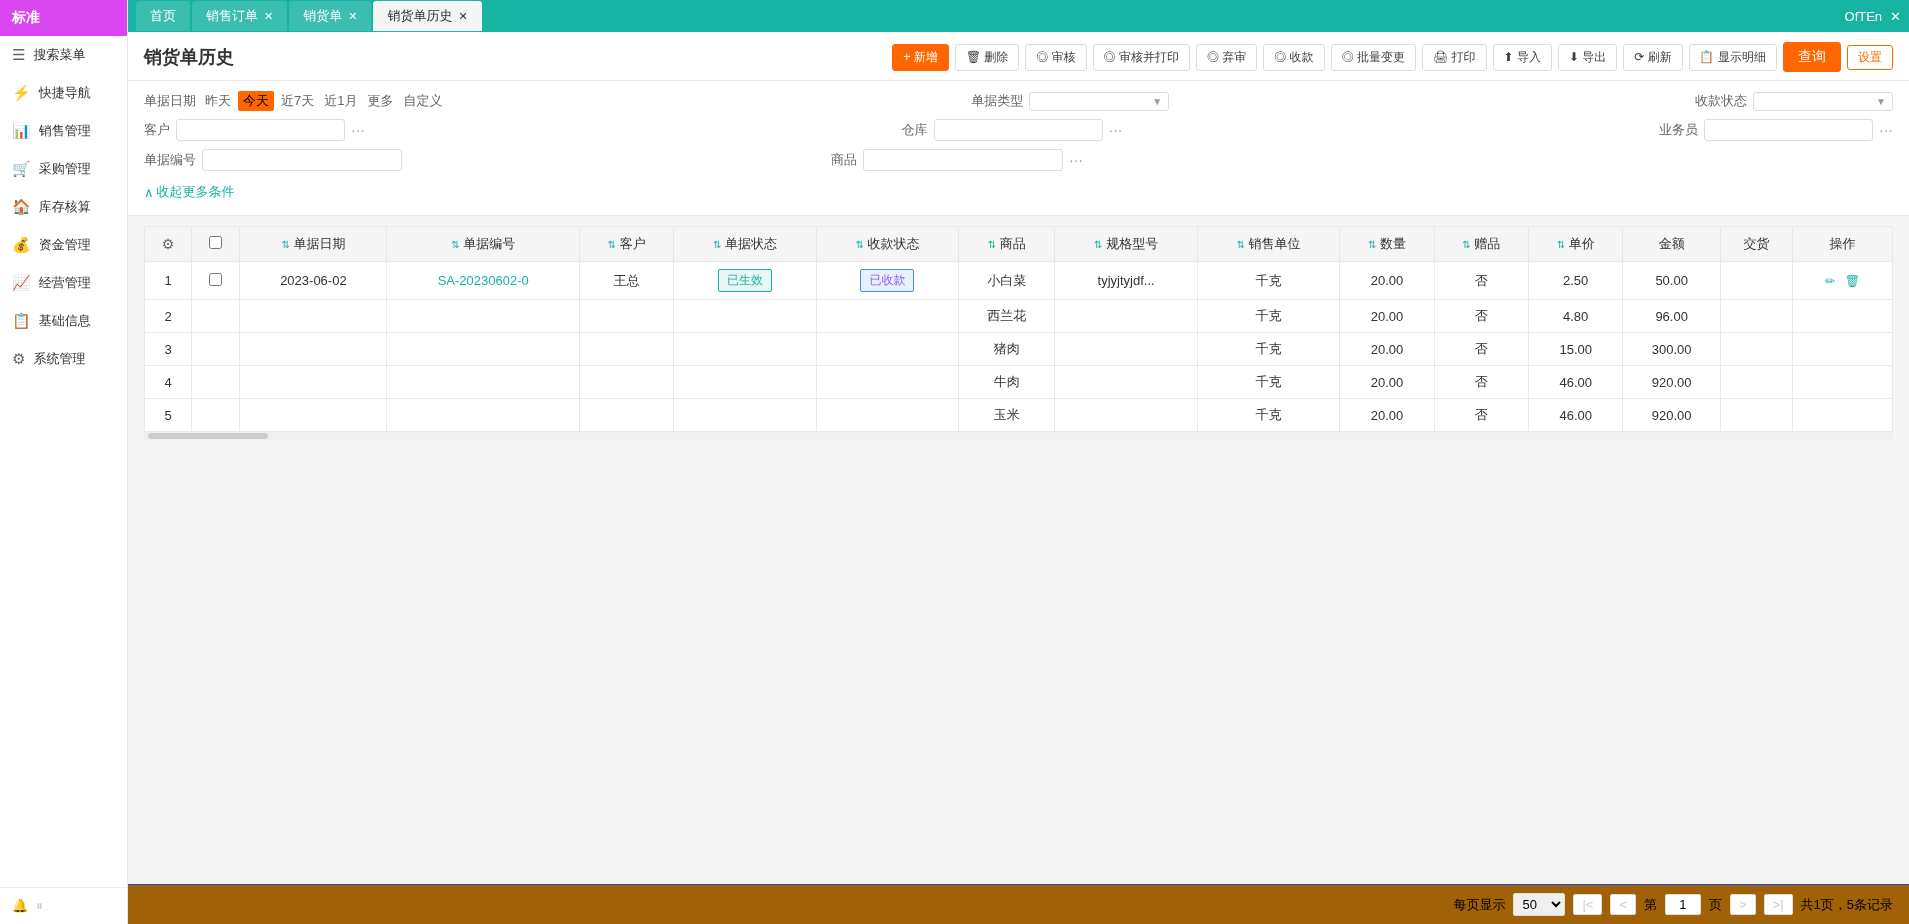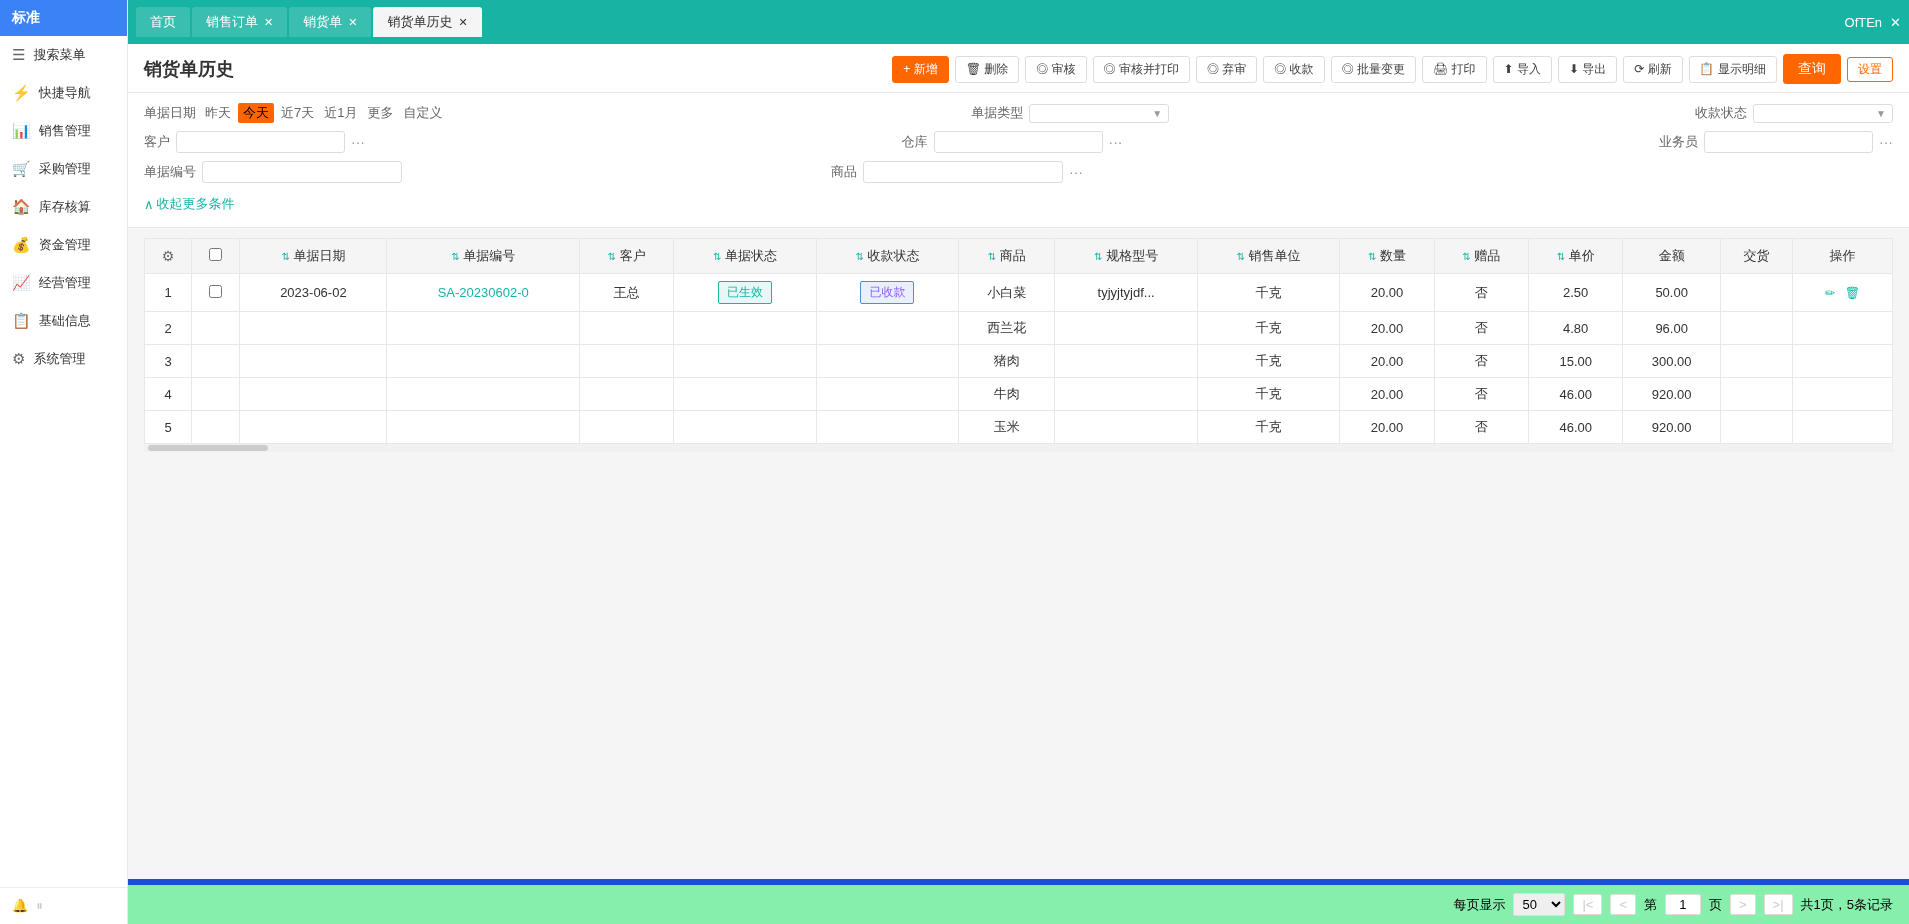--- a/index.html
+++ b/index.html
@@ -9,21 +9,21 @@
     .sidebar {
       width: 128px;
       background: #fff;
       border-right: 1px solid #e8e8e8;
       display: flex;
       flex-direction: column;
       height: 100%;
       flex-shrink: 0;
     }
     .sidebar-logo {
-      background: #3b82f6;
+      background: #d946ef;
       color: #fff;
       padding: 16px 12px;
       font-size: 14px;
       font-weight: bold;
       height: 36px;
       display: flex;
       align-items: center;
     }
     .sidebar-item {
       display: flex;
@@ -50,21 +50,21 @@
       flex-direction: column;
       height: 100%;
       overflow: hidden;
     }
 
     
     .topbar {
       background: #17b3a3;
       display: flex;
       align-items: center;
-      height: 44px;
+      height: 32px;
       padding: 0 8px;
       gap: 2px;
       flex-shrink: 0;
     }
     .tab {
       padding: 4px 14px;
       background: rgba(255,255,255,0.15);
       color: #fff;
       border-radius: 3px 3px 0 0;
       cursor: pointer;
@@ -274,22 +274,22 @@
       margin-left: auto;
       padding-right: 250px;
     }
 
     
     .pagination {
       display: flex;
       align-items: center;
       justify-content: flex-end;
       padding: 8px 16px;
-      background: #86efac;
-      border-top: 6px solid #1d4ed8;
+      background: #a16207;
+      border-top: 1px solid #1d4ed8;
       gap: 8px;
       font-size: 13px;
       flex-shrink: 0;
     }
     .pagination-btn {
       border: 1px solid #ddd;
       background: #fff;
       padding: 2px 8px;
       cursor: pointer;
       border-radius: 2px;

